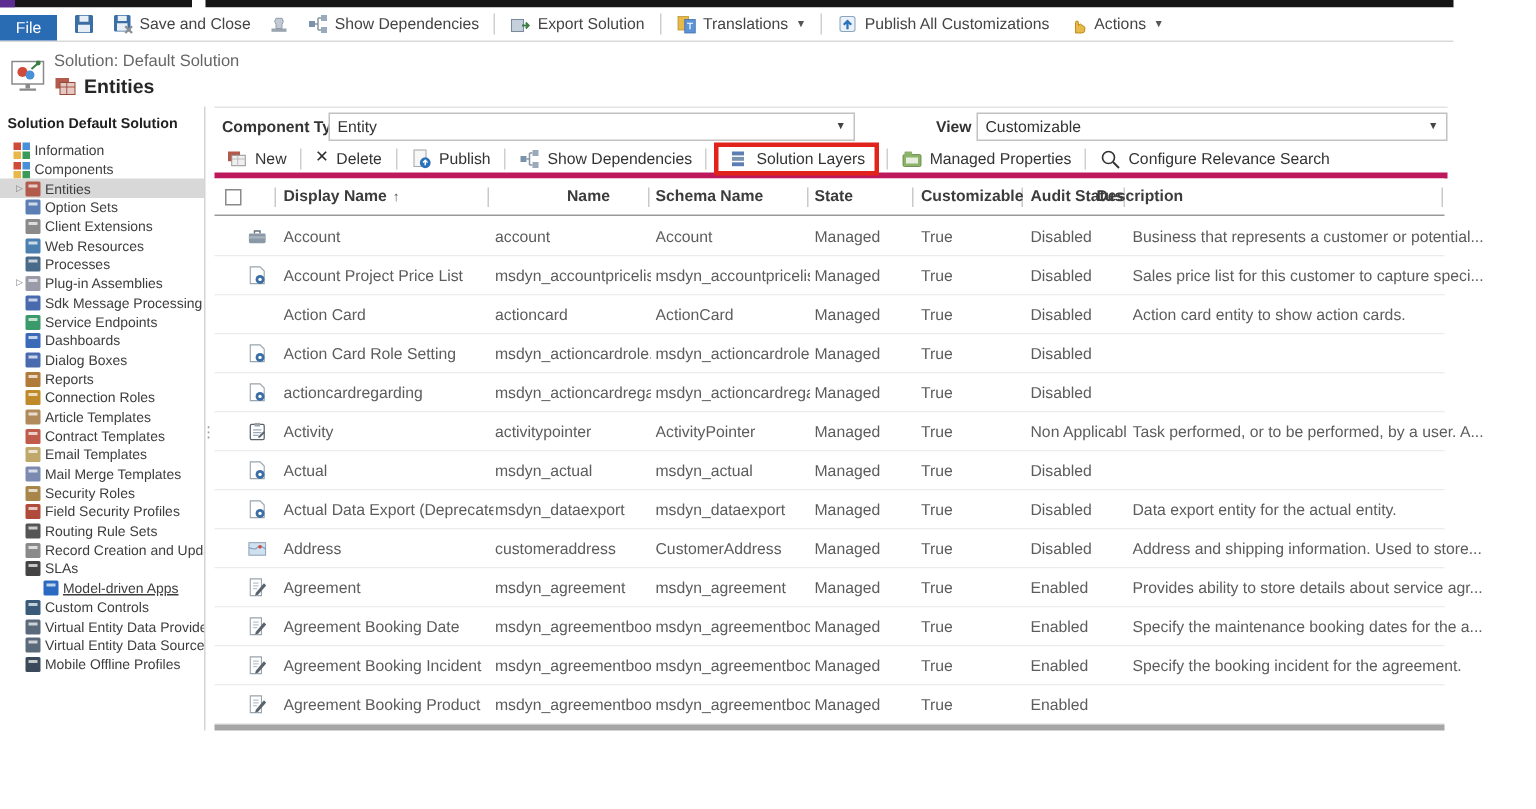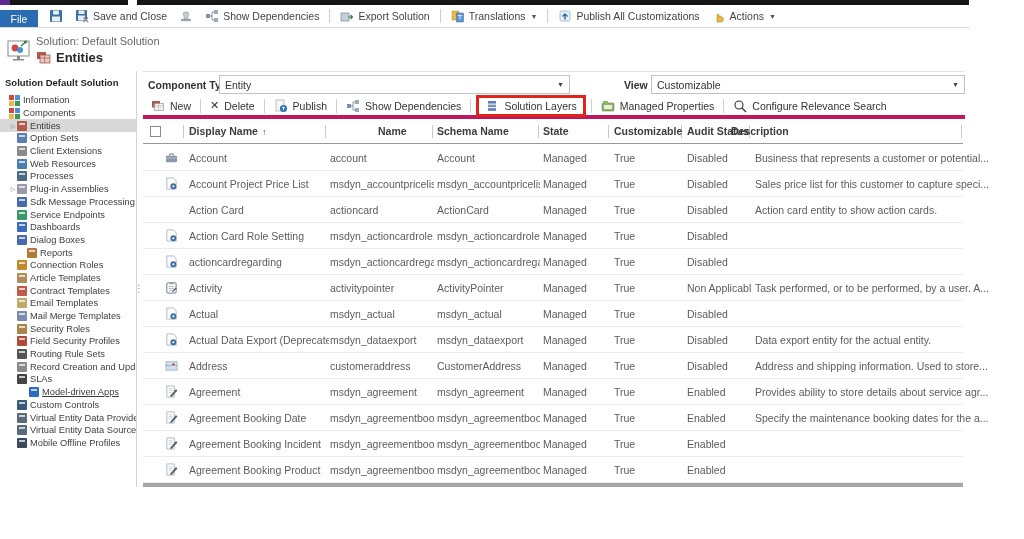--- a/index.html
+++ b/index.html
@@ -317,21 +317,21 @@
         <span>Service Endpoints</span>
       </div>
       <div class="sb-item" style="padding-left: 17px;">
         <span class="sb-ic" style="background: rgb(58, 106, 184);"></span>
         <span>Dashboards</span>
       </div>
       <div class="sb-item" style="padding-left: 17px;">
         <span class="sb-ic" style="background: rgb(74, 106, 176);"></span>
         <span>Dialog Boxes</span>
       </div>
-      <div class="sb-item" style="padding-left: 27px;">
+      <div class="sb-item" style="padding-left: 17px;">
         <span class="sb-ic" style="background: rgb(176, 122, 58);"></span>
         <span>Reports</span>
       </div>
       <div class="sb-item" style="padding-left: 17px;">
         <span class="sb-ic" style="background: rgb(192, 138, 42);"></span>
         <span>Connection Roles</span>
       </div>
       <div class="sb-item" style="padding-left: 17px;">
         <span class="sb-ic" style="background: rgb(176, 138, 90);"></span>
         <span>Article Templates</span>
@@ -605,20 +605,21 @@
       <div class="grid-row" style="top: 286px;">
         <svg class="ic13 row-icon">
           <use href="#sym-doc-edit"></use>
         </svg>
         <div class="cell c-display">Agreement Booking Incident</div>
         <div class="cell c-name">msdyn_agreementboo...</div>
         <div class="cell c-schema">msdyn_agreementboo...</div>
         <div class="cell c-state">Managed</div>
         <div class="cell c-custom">True</div>
         <div class="cell c-audit">Enabled</div>
+        <div class="cell c-desc">Specify the booking incident for the agreement.</div>
       </div>
       <div class="grid-row" style="top: 312px;">
         <svg class="ic13 row-icon">
           <use href="#sym-doc-edit"></use>
         </svg>
         <div class="cell c-display">Agreement Booking Product</div>
         <div class="cell c-name">msdyn_agreementboo...</div>
         <div class="cell c-schema">msdyn_agreementboo...</div>
         <div class="cell c-state">Managed</div>
         <div class="cell c-custom">True</div>

